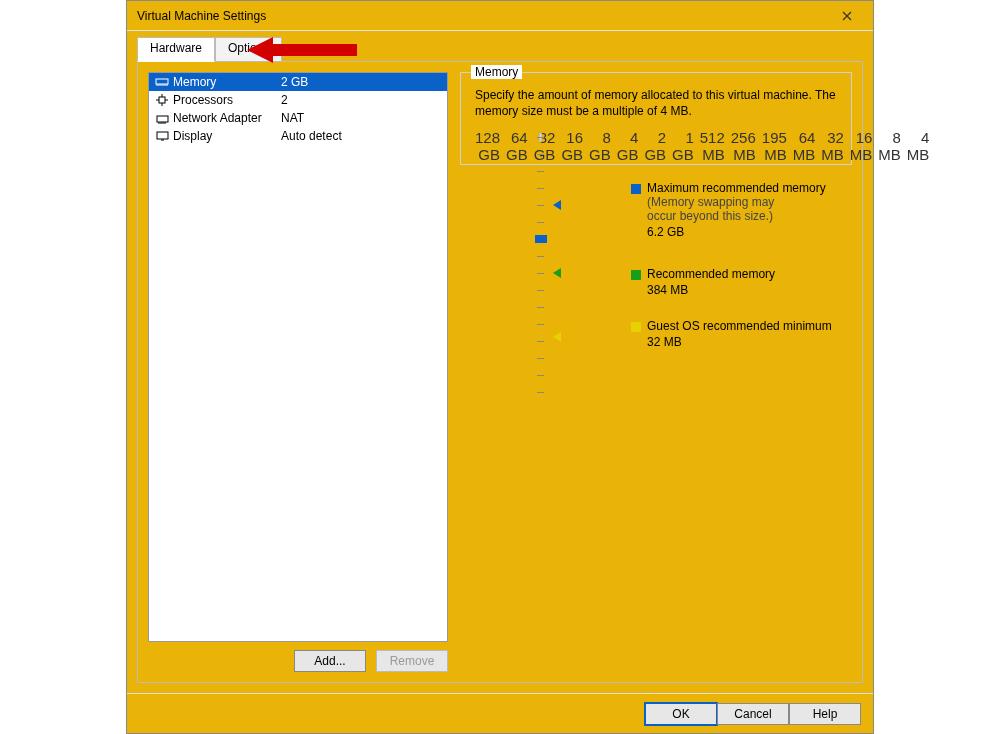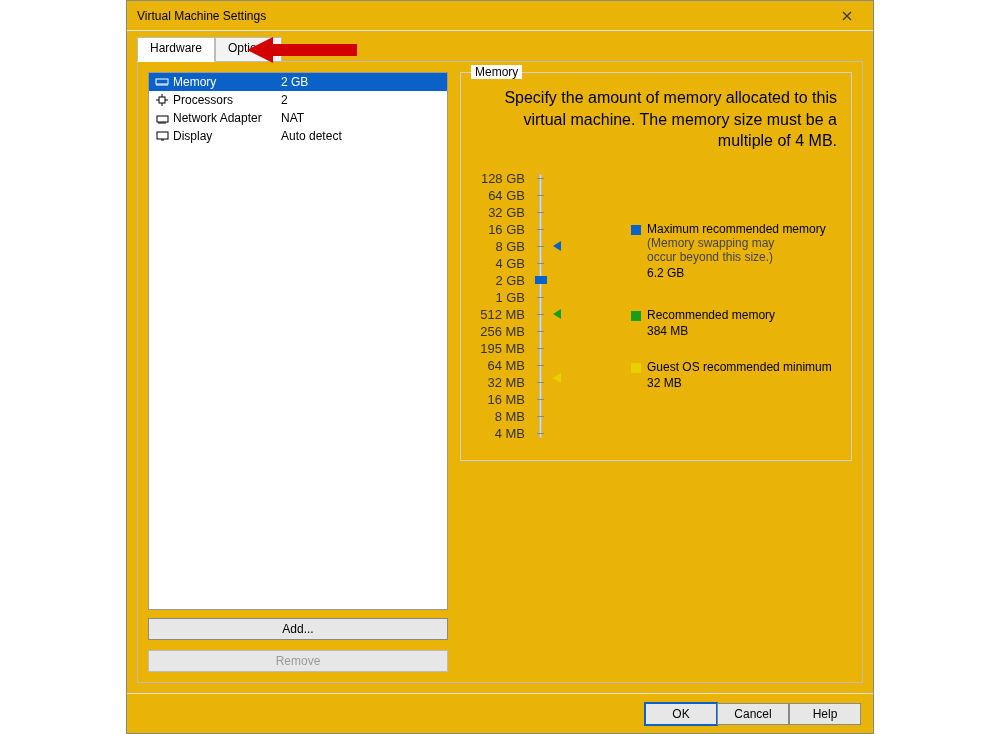--- a/index.html
+++ b/index.html
@@ -102,21 +102,20 @@
   }
   .lv-row .cell { padding:0 6px; display:flex; align-items:center; gap:4px;}
   .lv-row .cell.device { width:126px; }
   .lv-row .cell.summary { flex:1; }
   .lv-row.selected { background:#0a62c9; color:#fff; }
   .dev-icon { width:14px; height:12px; display:inline-flex; align-items:center; justify-content:center; }
 
   .left-buttons {
     display:flex; justify-content:flex-end; gap:10px;
     padding-top:8px;
-    flex-direction:column;
   }
   .btn {
     min-width: 72px;
     height:22px;
     border:1px solid #888;
     background:#e7e7e7;
     font-size:12px;
     display:flex; align-items:center; justify-content:center;
     padding:0 8px;
   }
@@ -125,42 +124,42 @@
   .right-col { flex:1; display:flex; flex-direction:column; }
   .group {
     border:1px solid #d0d0d0;
     position:relative;
     padding:14px 14px 18px 14px;
   }
   .group .legend {
     position:absolute; top:-8px; left:10px;
     background:#fff; padding:0 4px; font-size:12px;
   }
-  .desc { font-size:16px; line-height:1.35; margin-bottom:18px;text-align:right; }
+  .desc { font-size:12px; line-height:1.35; margin-bottom:10px; }
   .mem-line { display:flex; align-items:center; gap:8px; margin-bottom:14px; }
   .mem-input {
     width:68px; height:22px;
     border:1px solid #7a7a7a;
     display:flex; align-items:center;
   }
   .mem-input input {
     flex:1; border:none; outline:none;
     text-align:right; font-size:12px; padding-right:4px;
     height:100%;
   }
   .spinner { width:16px; height:100%; border-left:1px solid #b0b0b0; display:flex; flex-direction:column; }
   .spin-btn { flex:1; display:flex; align-items:center; justify-content:center; font-size:7px; color:#333;}
 
   .slider-zone {
     display:flex;
     gap:0;
   }
   .ticks {
-    width:56px; text-align:right; font-size:13px; color:#333;
-    display:flex; flex-direction:column;
+    width:56px; text-align:right; font-size:15px; color:#333;
+    display:flex; 
   }
   .ticks div { height:17px; line-height:17px; padding-right:6px;}
   .slider-col { width:70px; position:relative; }
   .track {
     position:absolute; left:8px; top:4px; bottom:4px;
     width:3px; background:#dcdcdc; border:1px solid #bbb;
   }
   .tickmark {
     position:absolute; left:6px; width:7px; height:1px; background:#888;
   }

